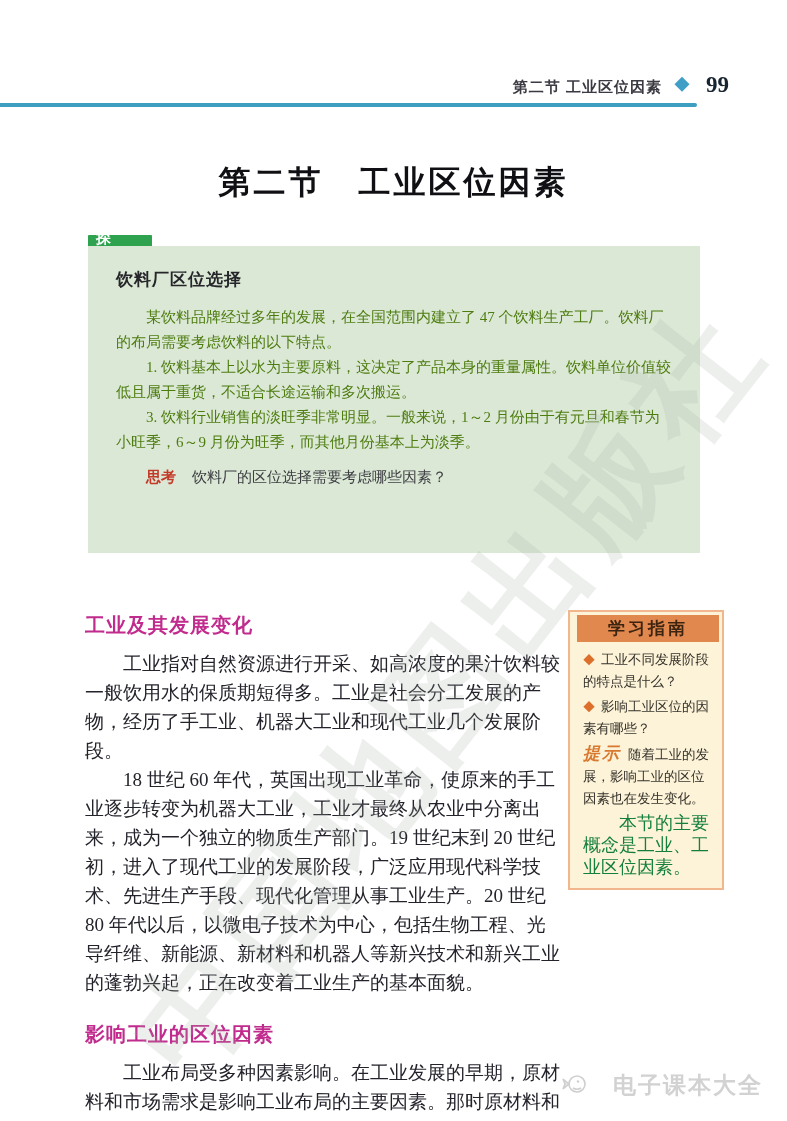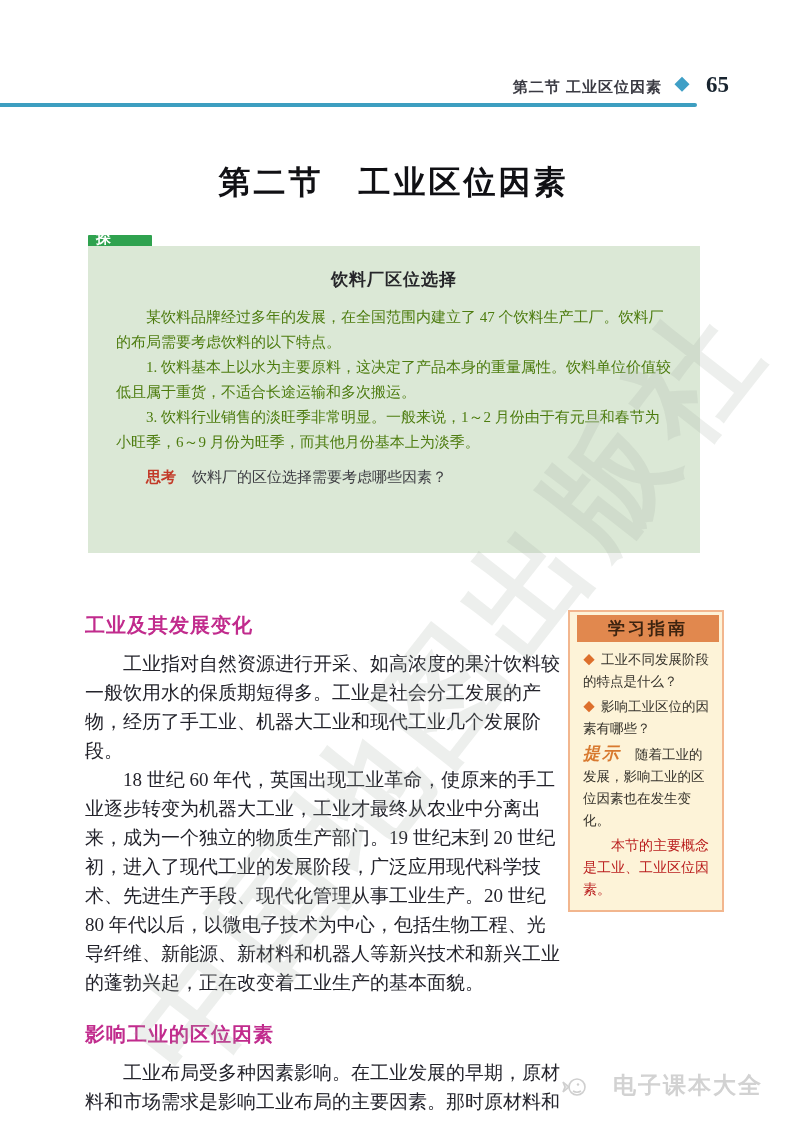--- a/index.html
+++ b/index.html
@@ -35,21 +35,21 @@
     display:flex;align-items:center;justify-content:center;
     font-size:15px;font-weight:bold;letter-spacing:8px;text-indent:8px;
     border-radius:1px;
   }
   .explore-box{
     position:absolute;top:246px;left:88px;width:612px;height:307px;
     background:#dbe8d6;box-sizing:border-box;
     padding:16px 28px 0 28px;
   }
   .explore-title{
-    text-align:center;font-size:17px;font-weight:bold;color:#26262a;
+    text-align:left;font-size:17px;font-weight:bold;color:#26262a;
     margin:6px 0 14px 0;letter-spacing:1px;
   }
   .explore-p{
     font-family:"Liberation Serif",serif;
     font-size:15px;line-height:25px;color:#4d7c0f;
     text-indent:2em;margin:0;
   }
   .think-row{
     margin-top:10px;font-size:15px;line-height:24px;text-indent:2em;
     font-family:"Liberation Serif",serif;color:#3d3d42;
@@ -78,52 +78,52 @@
     display:flex;align-items:center;justify-content:center;
     font-size:17px;font-weight:bold;color:#3d2410;letter-spacing:3px;
     margin-bottom:7px;
   }
   .sg-body{padding:0 6px;}
   .sg-item{font-size:13.5px;line-height:22px;color:#35322b;margin:0 0 3px 0;}
   .sg-bullet{color:#dd6f2c;font-size:12px;margin-right:6px;}
   .sg-hint{font-size:13.5px;line-height:22px;color:#35322b;margin:2px 0 0 0;}
   .sg-hint-label{
     font-family:"Liberation Serif",serif;font-style:italic;font-weight:bold;
-    color:#d8792f;font-size:17px;margin-right:14px;letter-spacing:2px;
+    color:#d8792f;font-size:17px;margin-right:7px;letter-spacing:2px;
   }
-  .sg-note{font-size:14px;line-height:22px;color:#b91c1c;text-indent:2em;margin:2px 0 0 0;}
+  .sg-note{font-size:18px;line-height:22px;color:#15803d;text-indent:2em;margin:2px 0 0 0;}
   
   .diagonal-watermark{
     position:absolute;left:95px;top:1010px;
     transform:rotate(-52deg);transform-origin:0 0;
     font-size:122px;font-weight:bold;letter-spacing:12px;white-space:nowrap;
     color:rgba(163,177,163,0.20);
     font-family:"Liberation Serif",serif;
     pointer-events:none;z-index:5;
   }
   .brand-watermark{
     position:absolute;top:1070px;right:24px;
-    display:flex;align-items:flex-end;gap:24px;
+    display:flex;align-items:flex-start;gap:24px;
     color:#cfcfcf;z-index:6;
   }
   .brand-logo{width:28px;height:28px;flex:0 0 auto;}
   .brand-text{
     font-size:23px;font-weight:bold;letter-spacing:2px;color:#d2d2d2;
     text-shadow:0 1px 1px rgba(255,255,255,0.9);
   }
 </style>
 </head>
 <body>
 
 <div class="diagonal-watermark">中国地图出版社</div>
 
 <div class="running-header">
   <span class="rh-title">第二节 工业区位因素</span>
   <span class="rh-diamond">◆</span>
-  <span class="rh-page">65</span>
+  <span class="rh-page">99</span>
 </div>
 <div class="header-rule"></div>
 
 <h1 class="page-title">第二节　工业区位因素</h1>
 
 <div class="explore-tab">探 索</div>
 
 <div class="explore-box">
   <div class="explore-title">饮料厂区位选择</div>
   <p class="explore-p">某饮料品牌经过多年的发展，在全国范围内建立了 47 个饮料生产工厂。饮料厂的布局需要考虑饮料的以下特点。</p>

